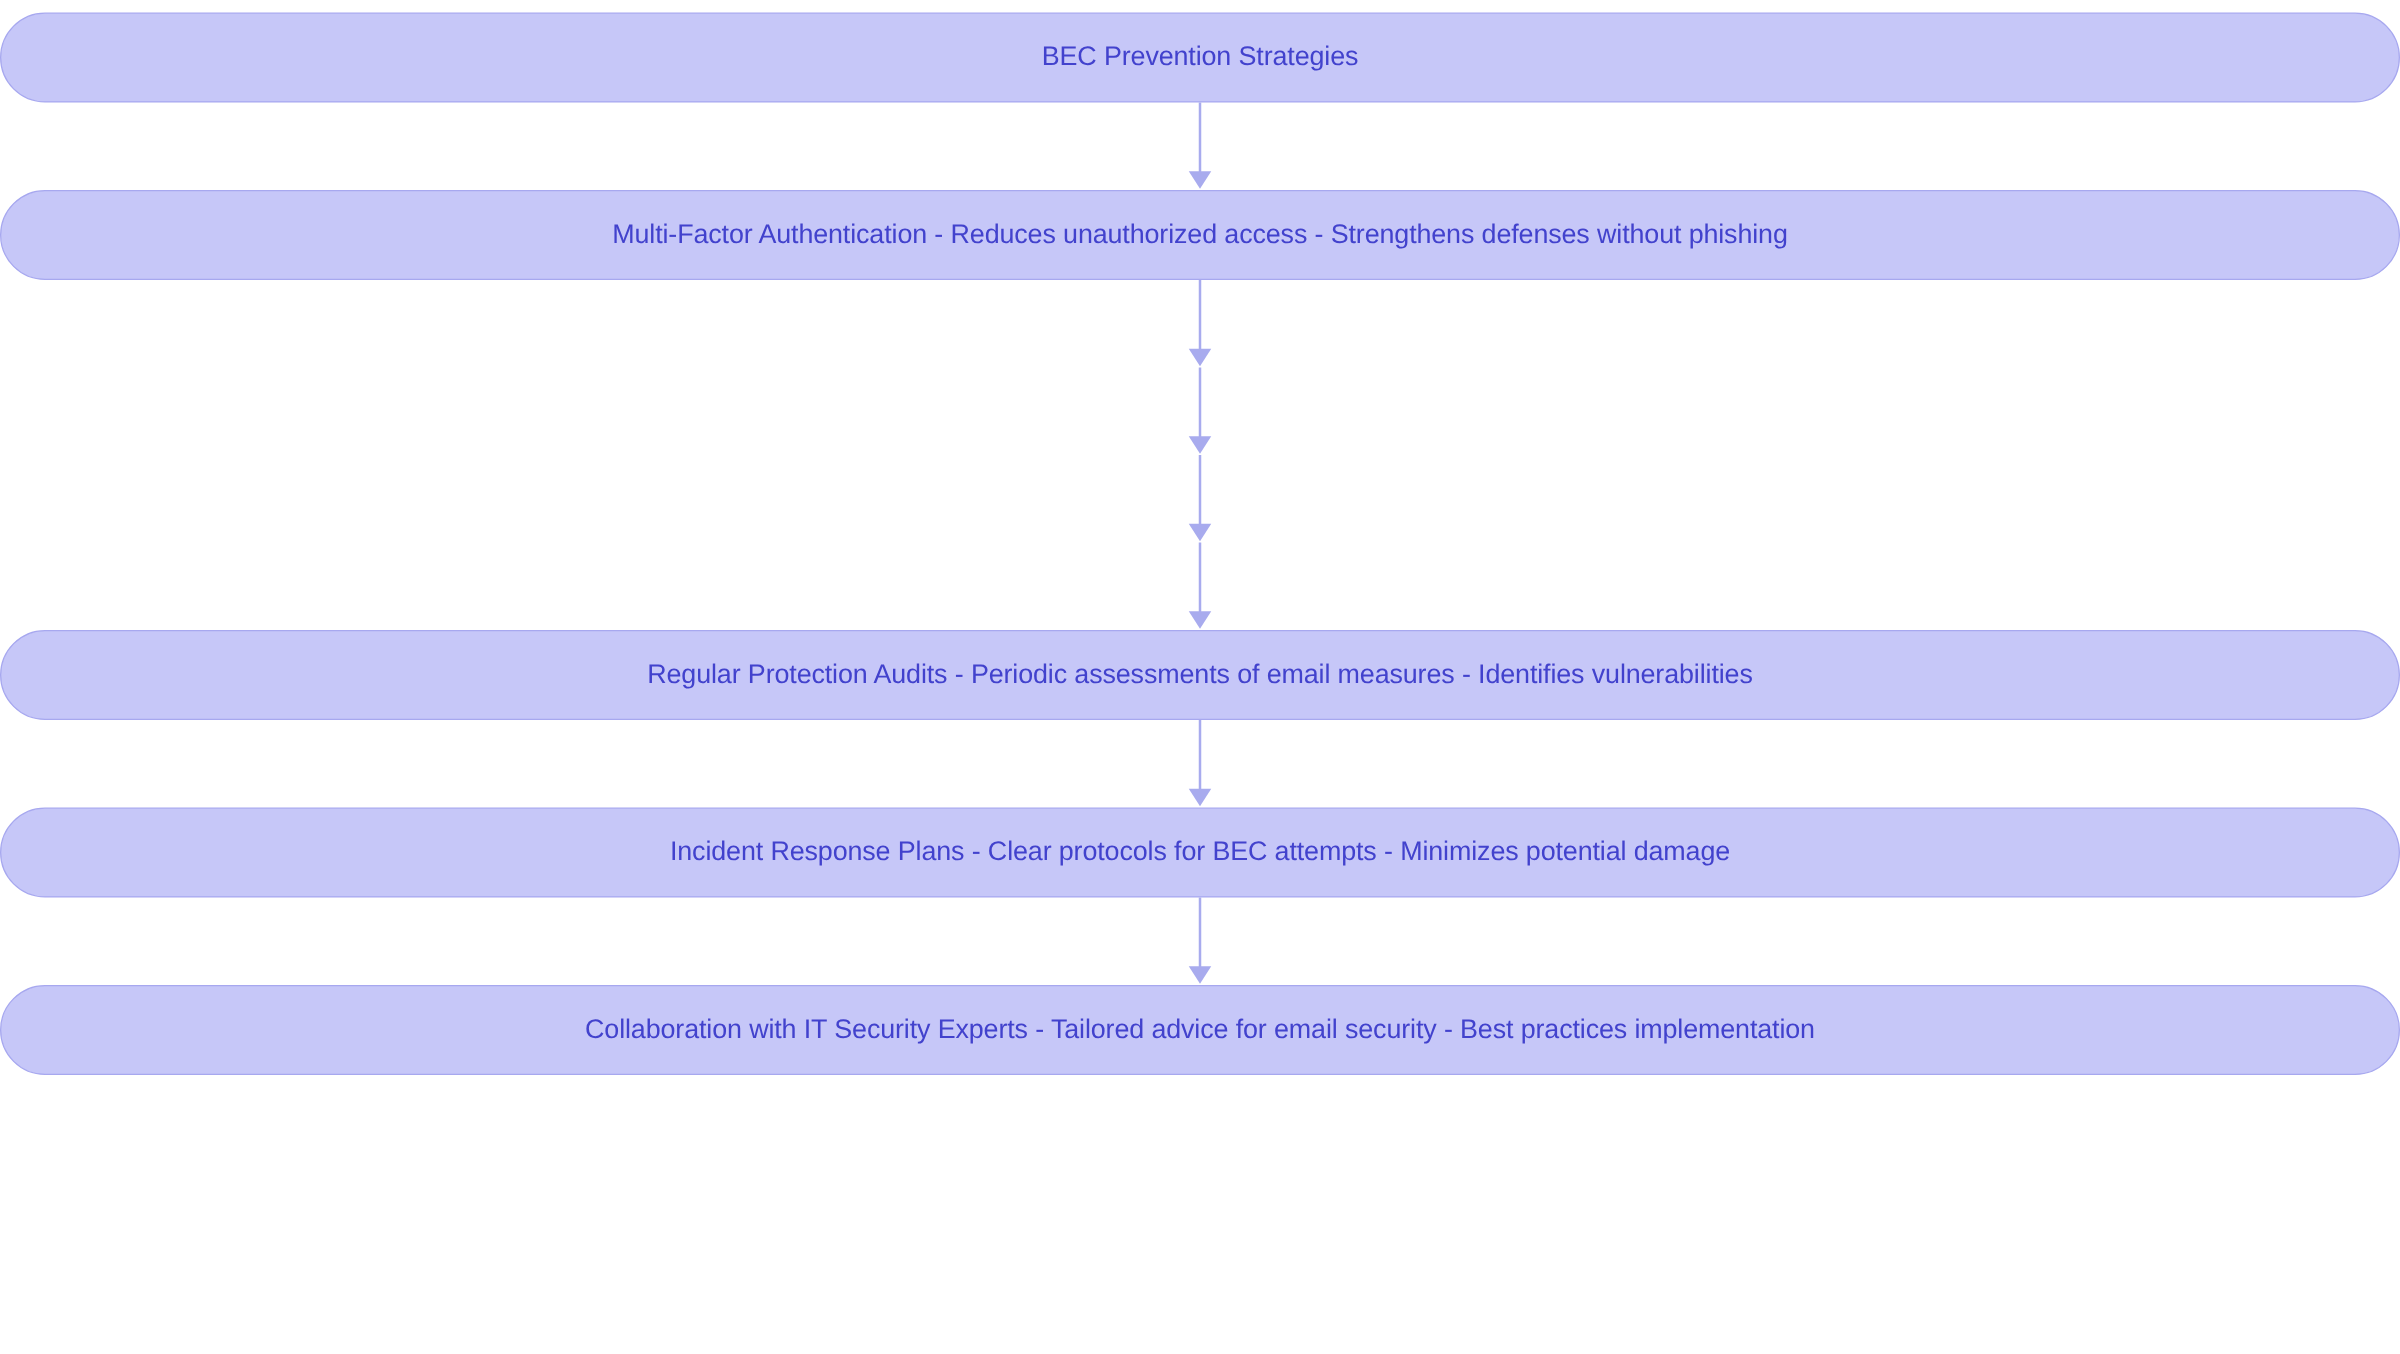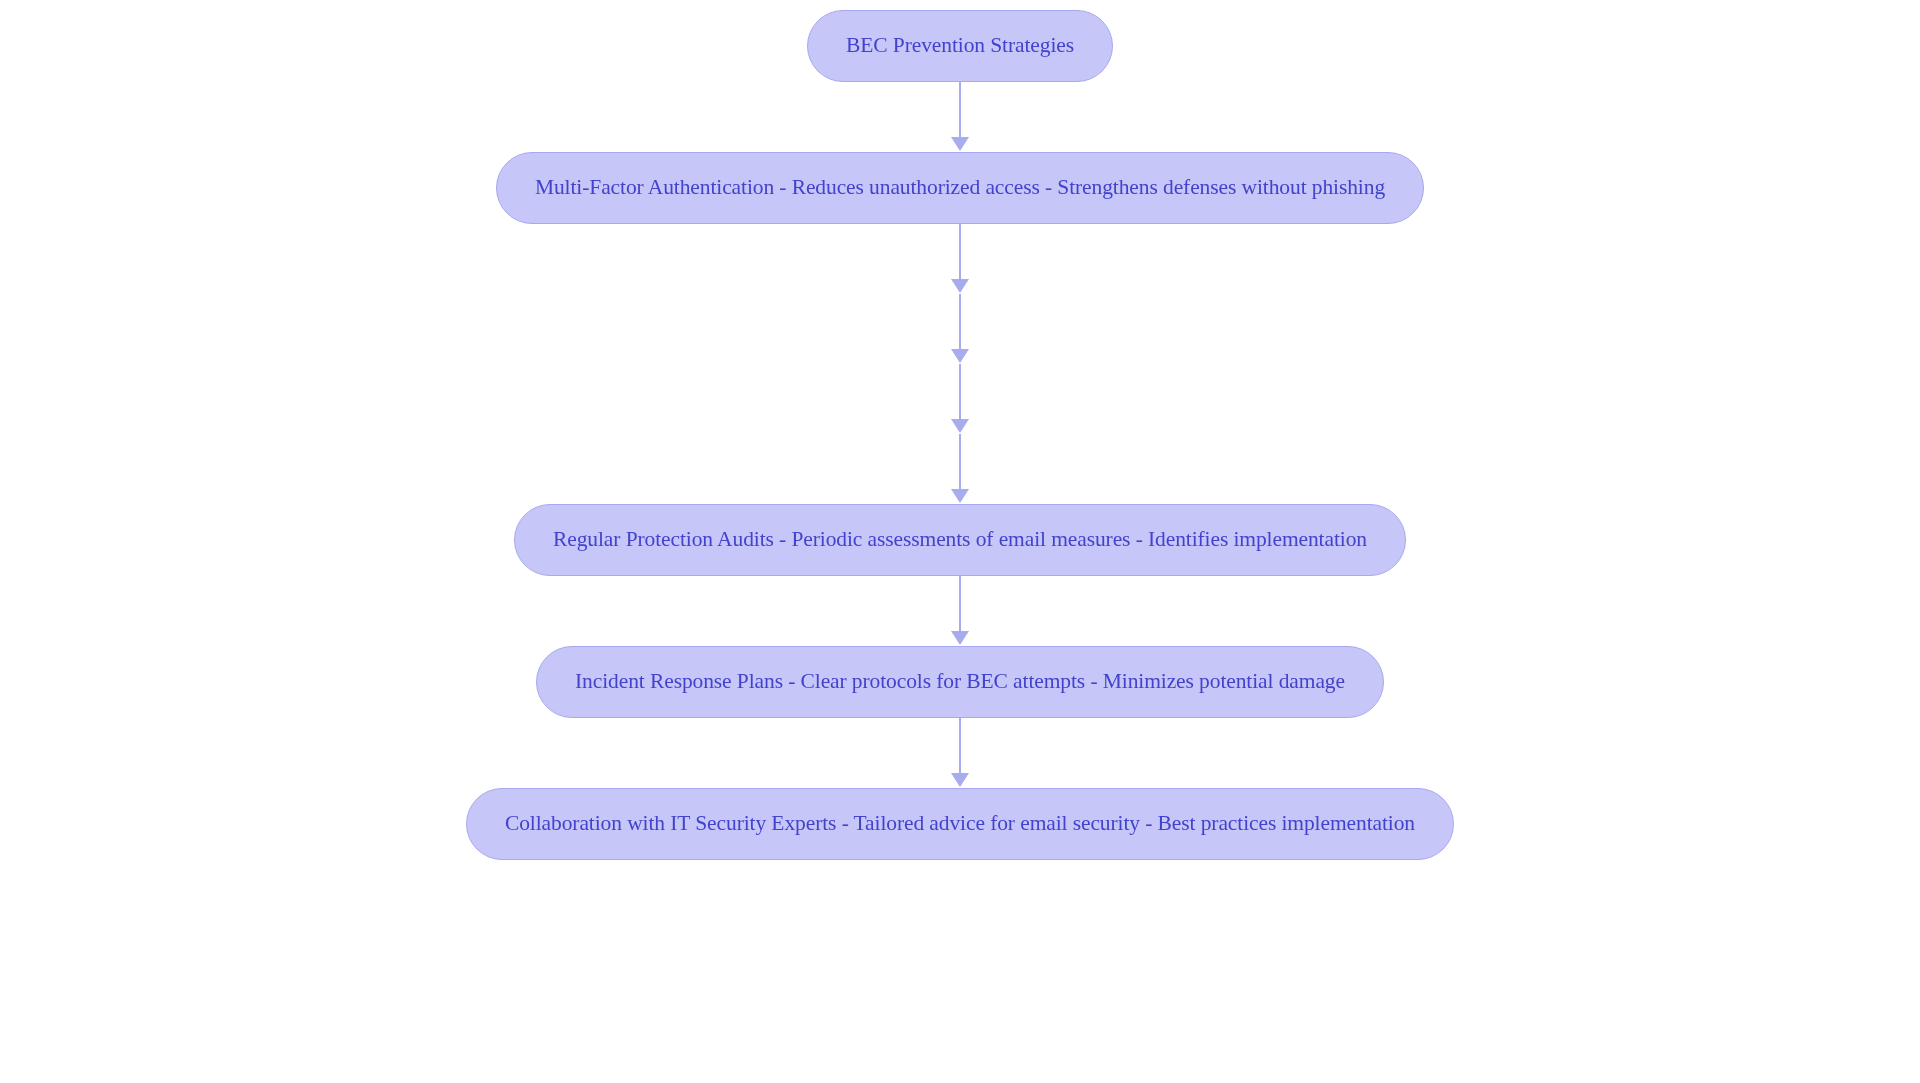--- a/index.html
+++ b/index.html
@@ -23,23 +23,21 @@
     display: flex;
     flex-direction: column;
     align-items: center;
     box-sizing: border-box;
     padding-top: 10px;
   }
 
   .flow-row {
     display: flex;
     flex-direction: column;
-    align-items: center;
     width: 100%;
-    font-family: Liberation Serif, serif;
   }
 
   .node {
     box-sizing: border-box;
     background: #c6c7f8;
     border: 1.5px solid #a7a8ef;
     border-radius: 999px;
     color: #4242cd;
     font-size: 21.5px;
     line-height: 1;
@@ -107,21 +105,21 @@
     <div class="shaft"></div>
     <div class="head"></div>
   </div>
 
   <div class="connector">
     <div class="shaft"></div>
     <div class="head"></div>
   </div>
 
   <div class="flow-row">
-    <div class="node">Regular Protection Audits - Periodic assessments of email measures - Identifies implementation</div>
+    <div class="node">Regular Protection Audits - Periodic assessments of email measures - Identifies vulnerabilities</div>
   </div>
   <div class="connector">
     <div class="shaft"></div>
     <div class="head"></div>
   </div>
 
   <div class="flow-row">
     <div class="node">Incident Response Plans - Clear protocols for BEC attempts - Minimizes potential damage</div>
   </div>
   <div class="connector">

